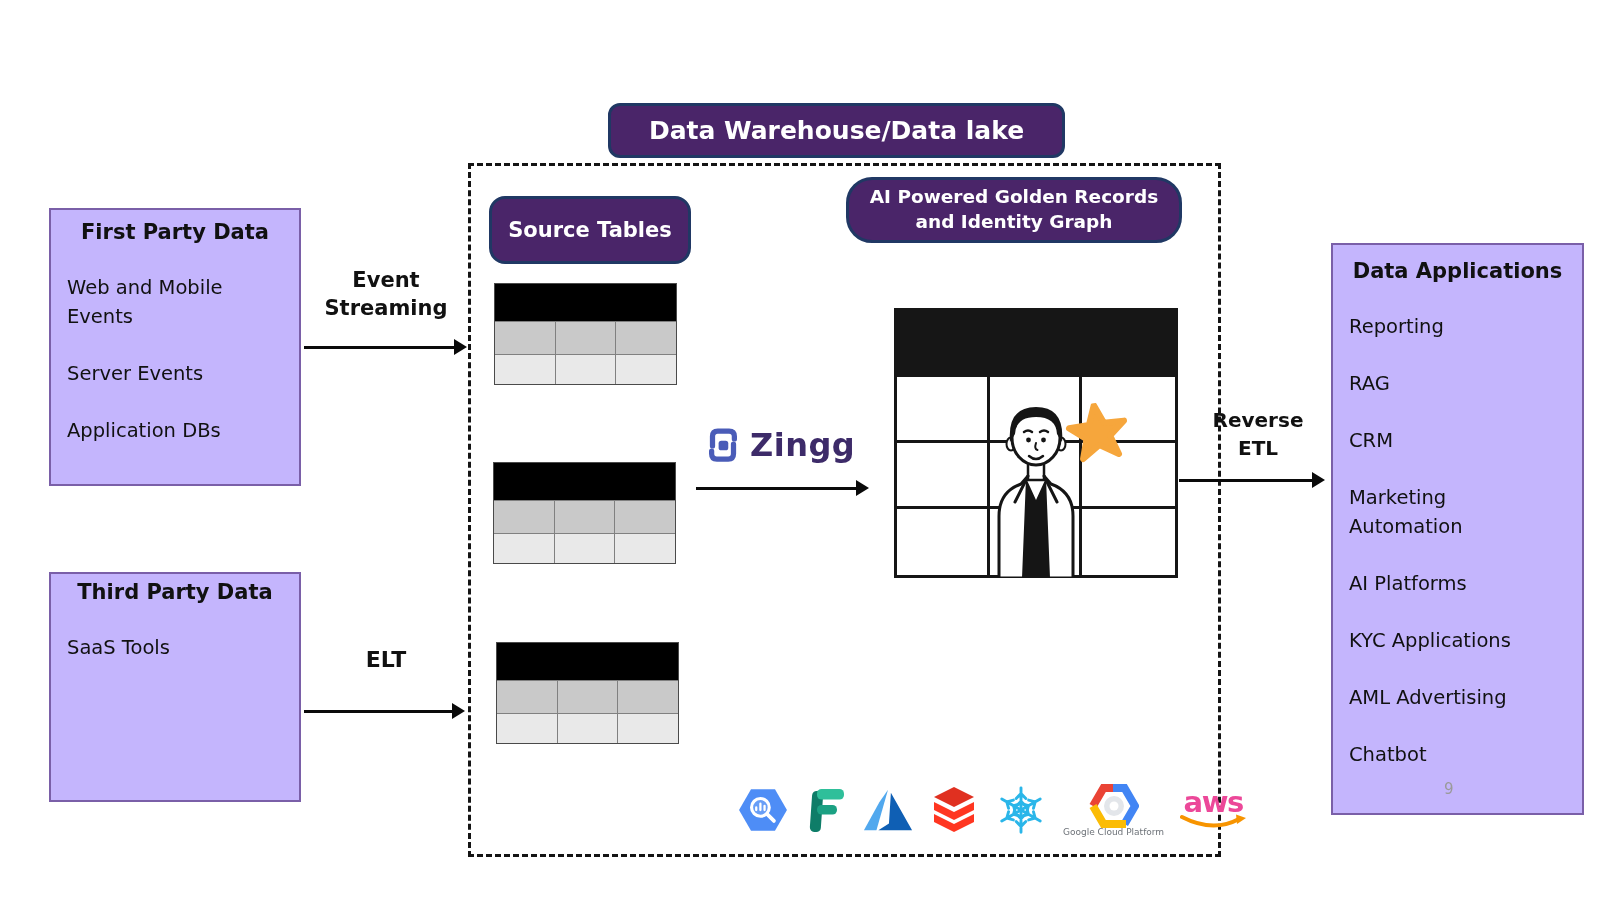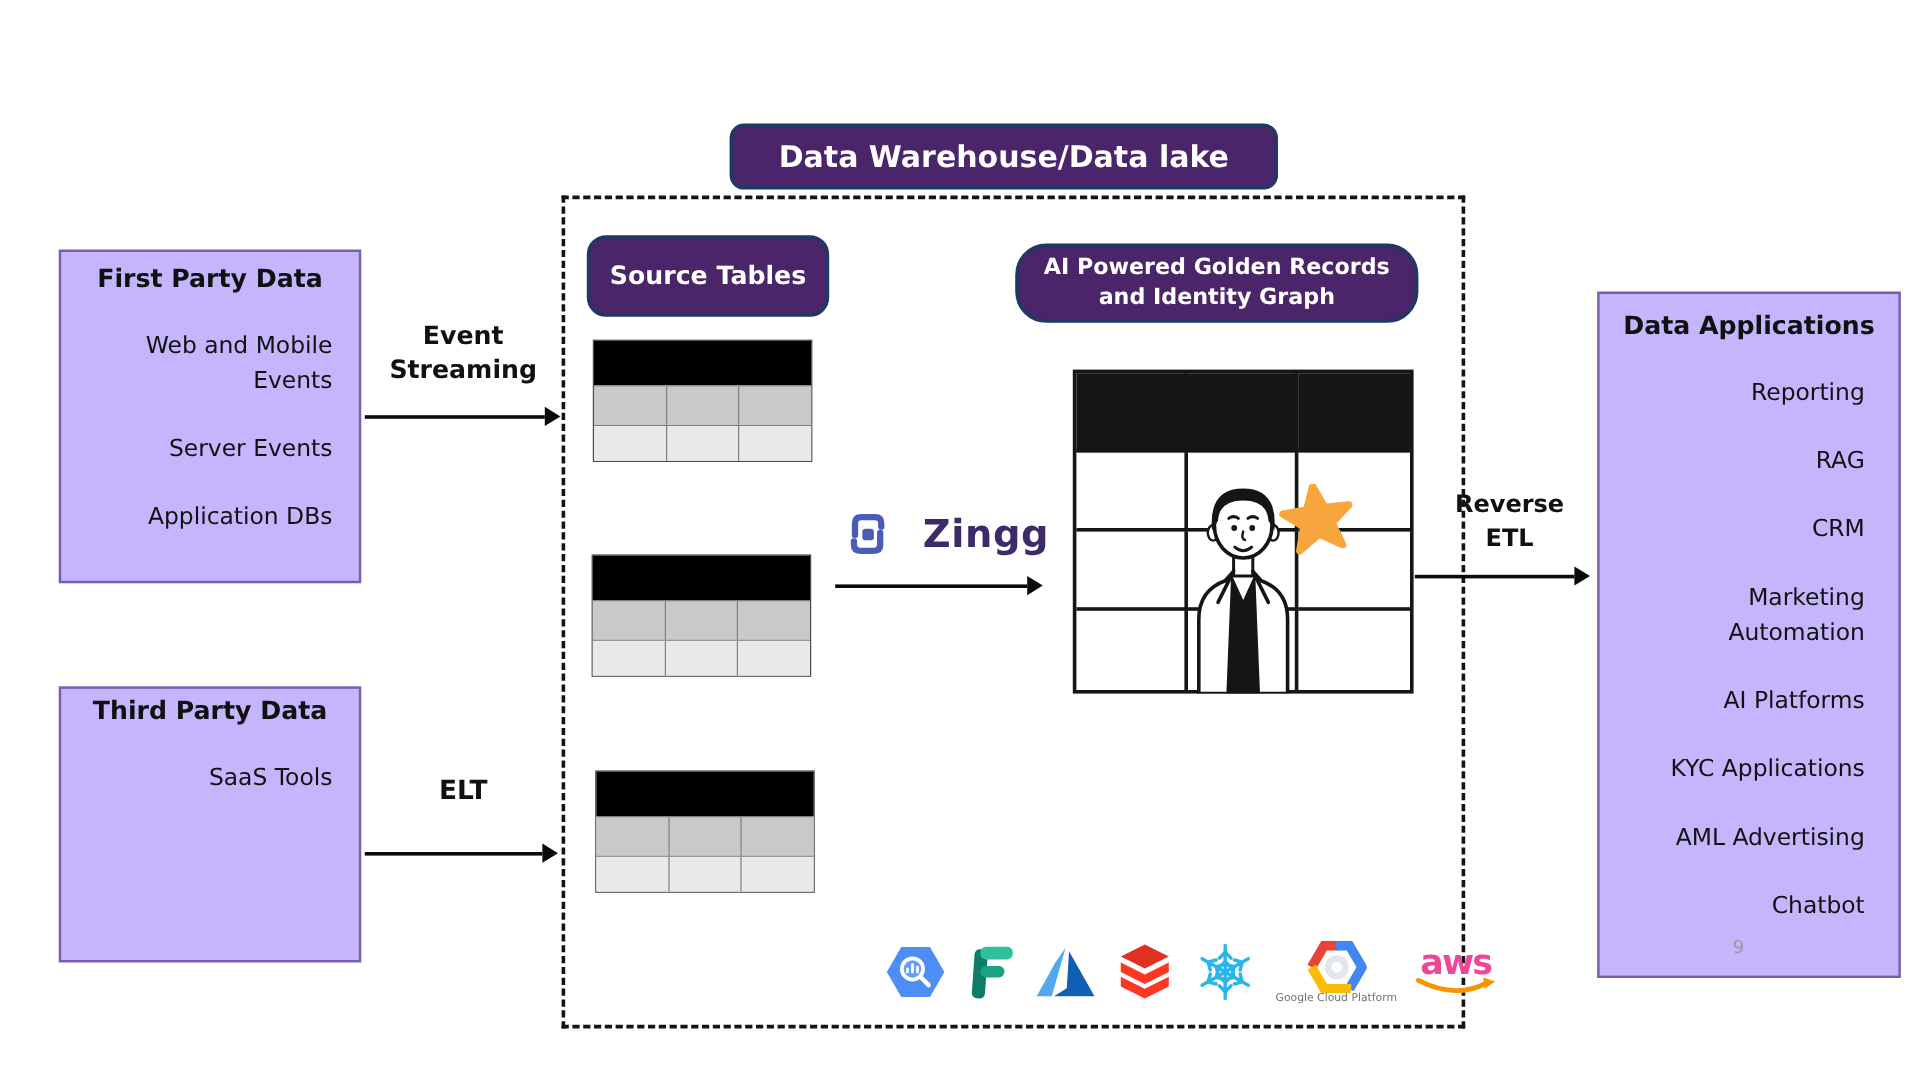--- a/index.html
+++ b/index.html
@@ -5,37 +5,37 @@
   html,body{margin:0;padding:0;background:#fff;}
   #canvas{position:relative;width:1600px;height:900px;background:#ffffff;overflow:hidden;
           font-family:"DejaVu Sans","Liberation Sans",sans-serif;color:#111;margin-left:16px;}
 
   
   .banner{position:absolute;background:#4A2569;border:3px solid #203864;border-radius:12px;
           color:#fff;font-weight:bold;display:flex;align-items:center;justify-content:center;
           text-align:center;box-sizing:border-box;z-index:3;}
   #title-banner{left:592px;top:103px;width:457px;height:55px;font-size:25px;}
   #source-banner{left:473px;top:196px;width:202px;height:68px;font-size:21px;border-radius:16px;}
-  #golden-banner{left:830px;top:203px;width:336px;height:66px;font-size:18.5px;line-height:1.35;
+  #golden-banner{left:830px;top:177px;width:336px;height:66px;font-size:18.5px;line-height:1.35;
                  padding:0 4px;border-radius:26px;}
 
   
   #warehouse-box{position:absolute;left:452px;top:163px;width:753px;height:694px;
                  border:3px dashed #141414;box-sizing:border-box;z-index:1;}
 
   
   .info-box{position:absolute;background:#c4b5fd;border:2px solid #7A5FA8;box-sizing:border-box;z-index:2;}
   #first-party-box{left:33px;top:208px;width:252px;height:278px;}
   #third-party-box{left:33px;top:572px;width:252px;height:230px;}
   #data-apps-box{left:1315px;top:243px;width:253px;height:572px;}
   .box-title{font-weight:bold;font-size:21px;line-height:29px;text-align:center;}
   #first-party-box .box-title{padding-top:8px;}
   #third-party-box .box-title{padding-top:4px;}
   #data-apps-box .box-title{padding-top:12px;}
-  .box-items{padding:26px 0 0 16px;text-align:right;}
+  .box-items{padding:26px 0 0 16px;}
   .box-item{font-size:19.5px;line-height:29px;margin-bottom:28px;max-width:210px;}
   #data-apps-box .box-item{max-width:205px;}
 
   
   .flow-label{position:absolute;font-weight:bold;text-align:center;z-index:2;line-height:28px;}
   #label-event-streaming{left:295px;top:266px;width:150px;font-size:21px;}
   #label-elt{left:330px;top:646px;width:80px;font-size:22px;}
   #label-reverse-etl{left:1186px;top:406px;width:112px;font-size:20px;}
   .arrow-right{position:absolute;height:3px;background:#0a0a0a;z-index:2;}
   .arrow-right::after{content:"";position:absolute;right:-13px;top:-7px;width:0;height:0;
@@ -51,21 +51,21 @@
   .mt-row{display:flex;border-top:1px solid #808080;}
   .mt-row.mid{height:32px;background:#c9c9c9;}
   .mt-row.light{height:29px;background:#e9e9e9;}
   .mt-cell{flex:1;border-right:1px solid #808080;}
   .mt-cell:last-child{border-right:none;}
   #source-table-1{left:478px;top:283px;}
   #source-table-2{left:477px;top:462px;}
   #source-table-3{left:480px;top:642px;}
 
   
-  #zingg-logo{position:absolute;left:686px;top:424px;display:flex;align-items:center;gap:25px;z-index:2;justify-content:flex-end;}
+  #zingg-logo{position:absolute;left:686px;top:424px;display:flex;align-items:center;gap:6px;z-index:2;justify-content:flex-end;}
   #zingg-word{font-size:32px;font-weight:bold;color:#3D2B69;letter-spacing:0.5px;}
 
   
   #golden-grid{position:absolute;left:878px;top:308px;width:284px;height:270px;
       display:grid;grid-template-columns:repeat(3,1fr);grid-template-rows:repeat(4,1fr);
       border:3px solid #161616;box-sizing:border-box;background:#fff;z-index:2;}
   .gg-cell{border-right:3px solid #161616;border-bottom:3px solid #161616;}
   .gg-cell:nth-child(3n){border-right:none;}
   .gg-cell:nth-child(n+10){border-bottom:none;}
   .gg-cell.gg-header{background:#161616;}

